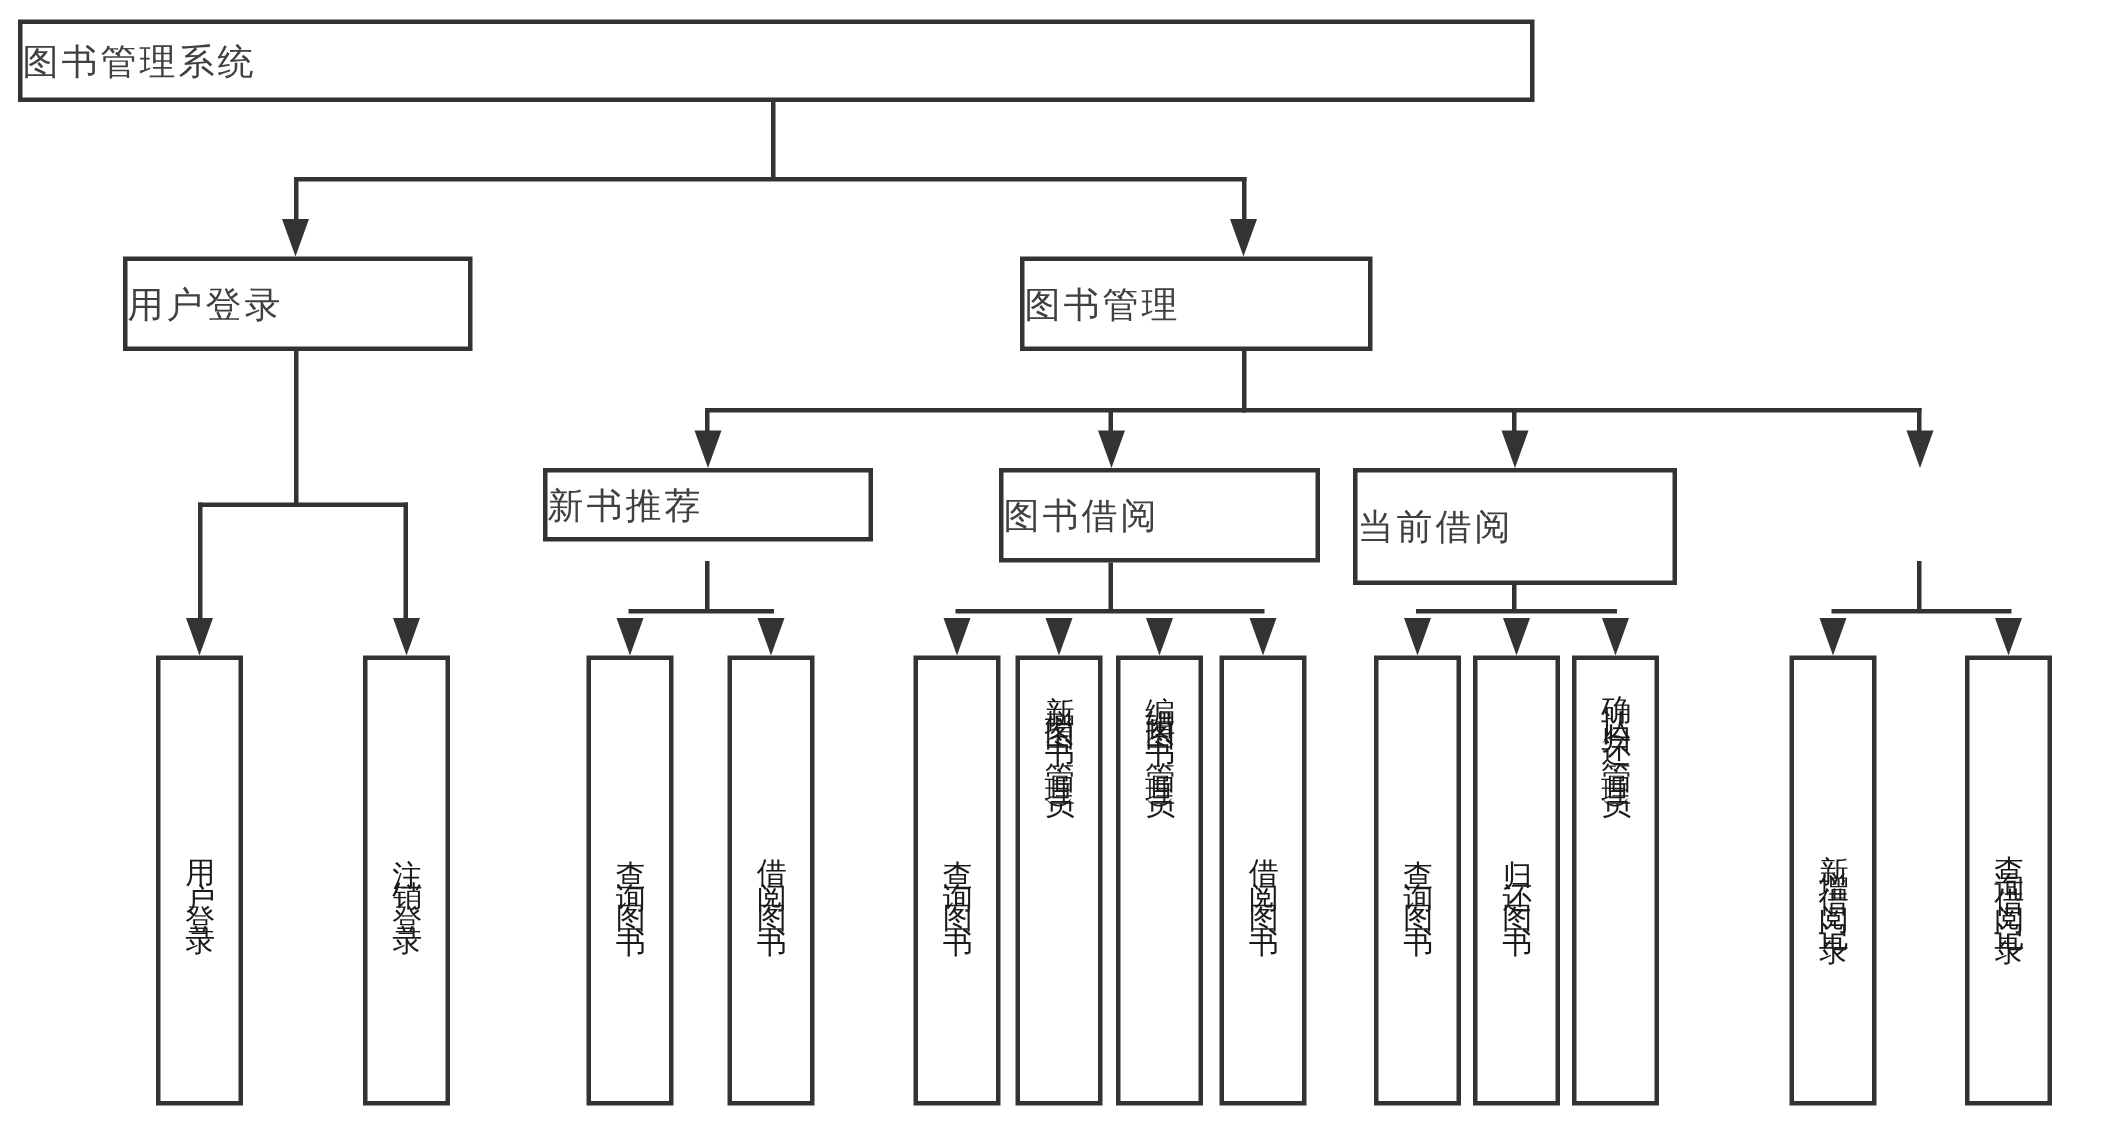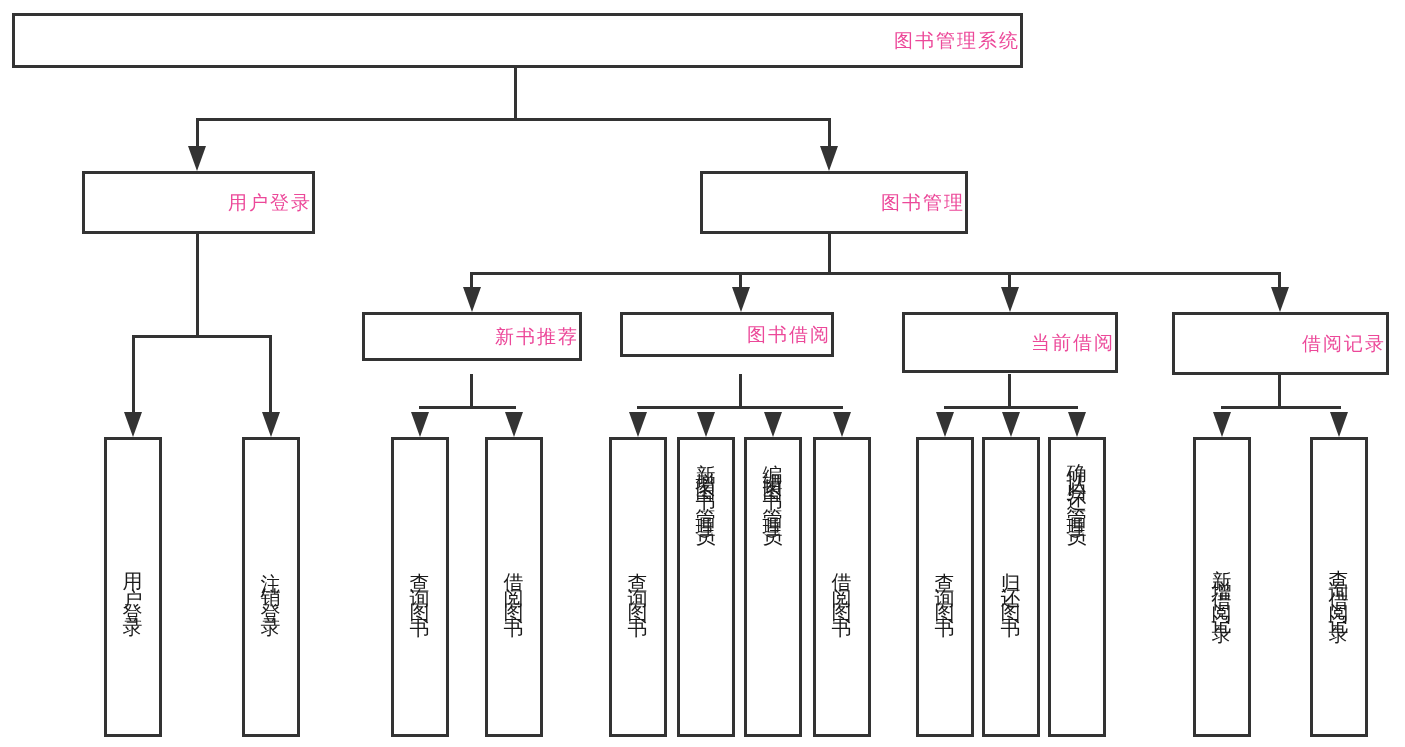--- a/index.html
+++ b/index.html
@@ -19,24 +19,24 @@
     border-left: 9px solid transparent;
     border-right: 9px solid transparent;
     border-top: 25px solid #333333;
   }
   
   .node {
     position: absolute;
     box-sizing: border-box;
     border: 3px solid #333333;
     background: #ffffff;
-    display: flex; align-items: center; justify-content: flex-end;
-    font-size: 19px;
+    display: flex; align-items: center; justify-content: flex-start;
+    font-size: 24px;
     letter-spacing: 2px;
-    color: #ec4899;
+    color: #404040;
     white-space: nowrap;
   }
   
   .leaf {
     position: absolute;
     top: 437px; width: 58px; height: 300px;
     box-sizing: border-box;
     border: 3px solid #333333;
     background: #ffffff;
     display: flex; align-items: center; justify-content: center;
@@ -114,35 +114,32 @@
   <div class="arr" style="left:1213px;top:412px"></div>
   <div class="arr" style="left:1330px;top:412px"></div>
 
   <div class="node" style="left:12px;top:13px;width:1011px;height:55px">
     <span>图书管理系统</span>
   </div>
 
   <div class="node" style="left:82px;top:171px;width:233px;height:63px">
     <span>用户登录</span>
   </div>
-  <div class="node" style="left:700px;top:171px;width:268px;height:63px">
+  <div class="node" style="left:680px;top:171px;width:235px;height:63px">
     <span>图书管理</span>
   </div>
 
   <div class="node" style="left:362px;top:312px;width:220px;height:49px">
     <span>新书推荐</span>
   </div>
-  <div class="node" style="left:620px;top:312px;width:214px;height:45px">
+  <div class="node" style="left:666px;top:312px;width:214px;height:63px">
     <span>图书借阅</span>
   </div>
-  <div class="node" style="left:902px;top:312px;width:216px;height:61px">
+  <div class="node" style="left:902px;top:312px;width:216px;height:78px">
     <span>当前借阅</span>
-  </div>
-  <div class="node" style="left:1172px;top:312px;width:217px;height:63px">
-    <span>借阅记录</span>
   </div>
 
   <div class="leaf" style="left:104px">
     <span>用户登录</span>
   </div>
   <div class="leaf" style="left:242px">
     <span>注销登录</span>
   </div>
 
   <div class="leaf" style="left:391px">

